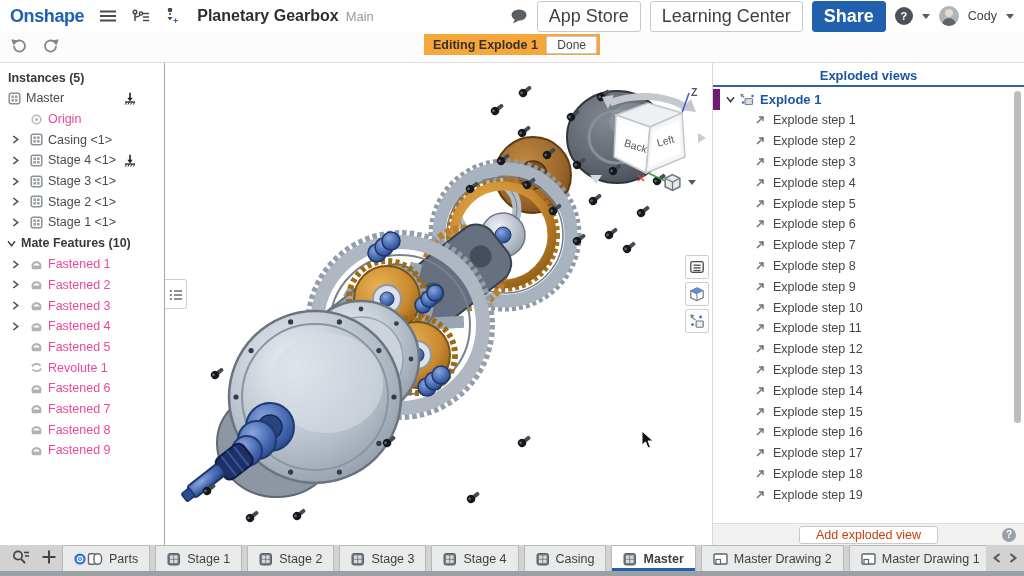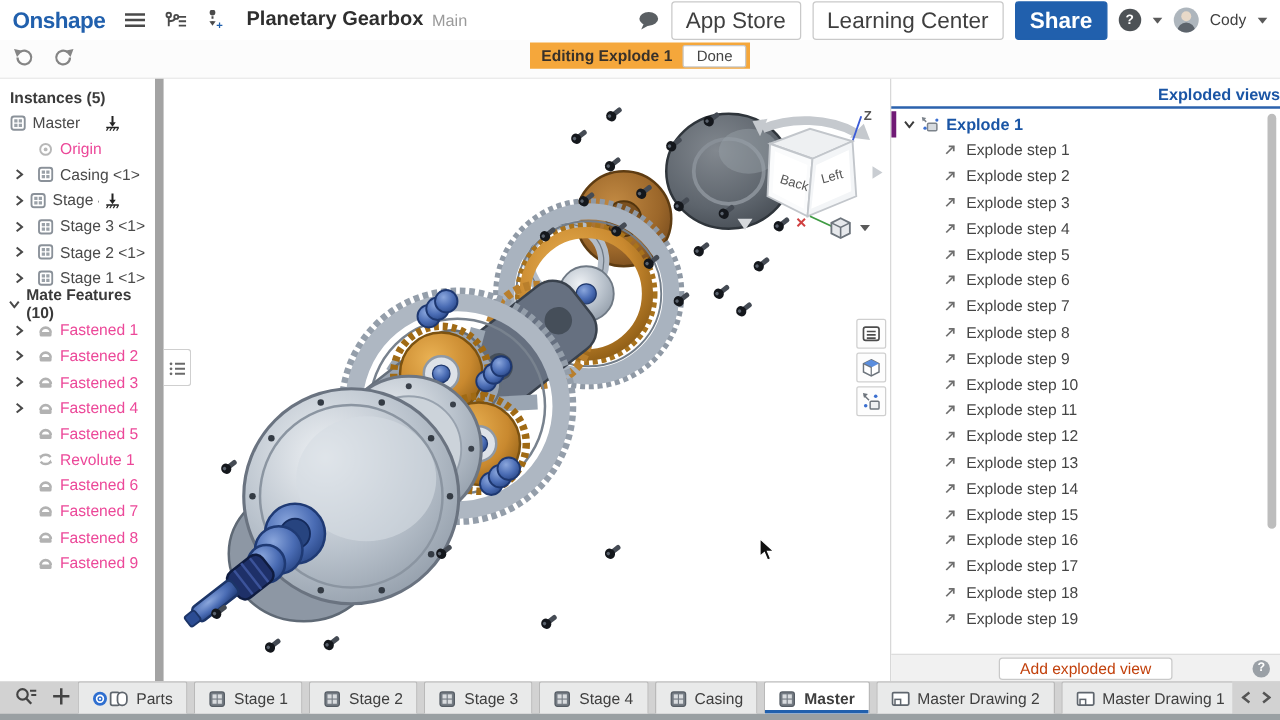--- a/index.html
+++ b/index.html
@@ -35,21 +35,21 @@
   .banner { position:absolute; left:424px; top:2px; width:176px; height:21px; background:#f5a73b;
             display:flex; align-items:center; }
   .banner-label { font-weight:bold; color:#38312a; margin-left:9px; font-size:12.5px; }
   .done-btn { position:absolute; right:3px; top:1.5px; height:18px; background:#fff;
               border:1px solid #c9c9c9; border-radius:2px; font-size:12px; color:#444; padding:0 10px; }
 
   
   .main { display:flex; height:483px; border-top:1px solid #ddd; }
 
   
-  .lpanel { width:131px; border-right:7px solid #a3a3a3; background:#fff; padding-top:4px; overflow:hidden; }
+  .lpanel { width:165px; border-right:1px solid #a3a3a3; background:#fff; padding-top:4px; overflow:hidden;text-align:right; }
   .sec-h { display:flex; align-items:center; height:21px; padding-left:8px; gap:6px;
            font-weight:bold; color:#3a3a3a; }
   .tree-row { display:flex; align-items:center; height:20.7px; padding-left:12px; gap:5px; color:#4a4a4a; }
   .tree-row.top { padding-left:8px; }
   .tree-row.child { padding-left:30px; }
   .tree-row.dim { color:#ec4899; }
   .chev-slot { width:13px; display:flex; align-items:center; }
   svg.chev { width:7px; height:9px; color:#4a4a4a; flex:none; }
   svg.chev path { fill:none; stroke:currentColor; stroke-width:1.8; }
   svg.chev.down { transform:rotate(90deg); }
@@ -68,24 +68,24 @@
   .sbtn { width:24px; height:24px; background:#fdfdfd; border:1px solid #cfcfcf; border-radius:2px;
           display:flex; align-items:center; justify-content:center; }
   .panel-handle { position:absolute; left:0; top:216px; width:22px; height:30px; background:#fff;
                   border:1px solid #cfcfcf; border-left:none; border-radius:0 3px 3px 0;
                   display:flex; align-items:center; justify-content:center; }
   .cursor { position:absolute; left:476px; top:368px; }
 
   
   .rpanel { width:312px; border-left:1px solid #d8d8d8; background:#fff; display:flex;
             flex-direction:column; position:relative; }
-  .rp-title { height:24px; text-align:right; color:#1a55a5; font-weight:bold; font-size:13px;
+  .rp-title { height:24px; text-align:center; color:#1a55a5; font-weight:bold; font-size:13px;
               padding-top:5px; border-bottom:2px solid #2b62ad; }
   .rp-list { flex:1; overflow:hidden; padding-top:2px; }
-  .exp-root { display:flex; align-items:center; height:21px; gap:6px; border-left:4px solid #701a75;
+  .exp-root { display:flex; align-items:center; height:21px; gap:6px; border-left:7px solid #701a75;
               padding-left:7px; color:#1a55a5; font-weight:bold; font-size:13px; }
   .exp-root svg.chev { color:#3c3c3c; }
   .exp-step { display:flex; align-items:center; height:20.8px; padding-left:42px; gap:8px; color:#454545; }
   .step-arrow { width:10px; height:10px; flex:none; }
   .step-arrow path { fill:none; stroke:#6e6e6e; stroke-width:1.4; }
   .rp-scroll { position:absolute; right:3px; top:28px; width:7px; height:332px; background:#bdbdbd; border-radius:4px; }
   .rp-footer { height:22px; background:#f1f1f1; border-top:1px solid #ddd; display:flex;
                align-items:center; justify-content:center; position:relative; }
   .add-btn { background:#fff; border:1px solid #c9c9c9; border-radius:3px; font-size:12.5px;
              height:18px; padding:0 16px; color:#c2410c; }

